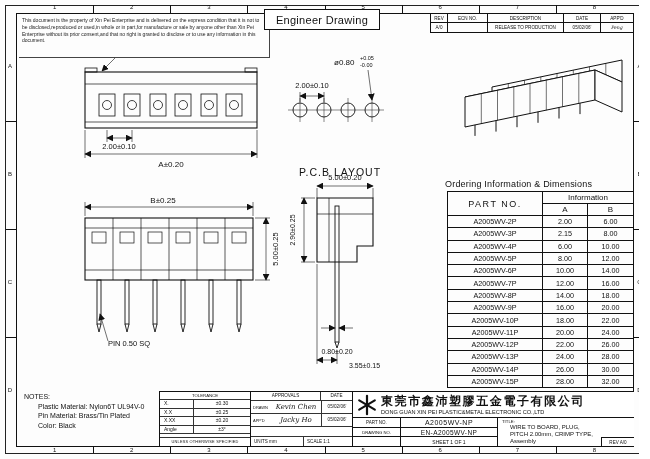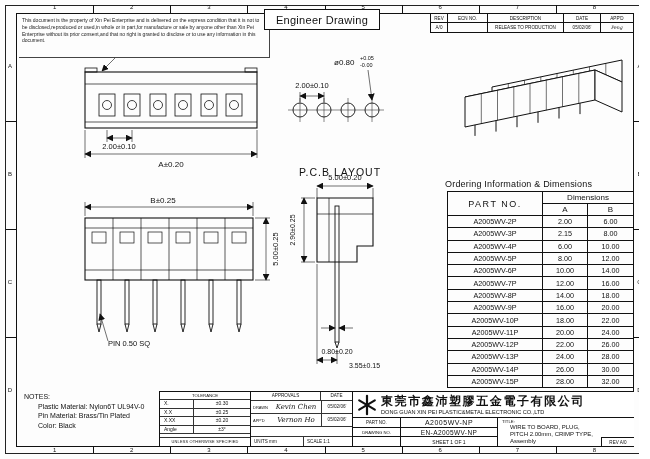--- a/index.html
+++ b/index.html
@@ -307,21 +307,21 @@
   <div class="ord-title">Ordering Information &amp; Dimensions</div>
   <table class="ord-table">
     <colgroup>
         <col style="width:95px">
         <col style="width:45px">
         <col style="width:46px">
       </colgroup>
     <thead>
       <tr>
         <th rowspan="2" class="part-h">PART NO.</th>
-        <th colspan="2">Dimensions</th>
+        <th colspan="2">Information</th>
       </tr>
       <tr>
         <th>A</th>
         <th>B</th>
       </tr>
     </thead>
     <tbody id="ordering-body">
         <tr>
           <td>A2005WV-2P</td>
           <td>2.00</td>
@@ -428,21 +428,21 @@
         <span class="ah1">APPROVALS</span>
         <span class="ah2">DATE</span>
       </div>
       <div class="appr-row">
         <span class="appr-role">DRAWN</span>
         <span class="appr-sig">Kevin Chen</span>
         <span class="appr-date">05/02/06'</span>
       </div>
       <div class="appr-row">
         <span class="appr-role">APP'D</span>
-        <span class="appr-sig">Vernon Ho</span>
+        <span class="appr-sig">Jacky Ho</span>
         <span class="appr-date">05/02/06'</span>
       </div>
       <div class="appr-foot">
         <span class="units"><span>UNITS</span> <span>mm</span></span>
         <span class="scale"><span>SCALE</span> <span>1:1</span></span>
       </div>
     </div>
     <div class="tb-right">
       <div class="company">
         <svg class="logo" style="position:absolute;left:3px;top:2px;width:22px;height:22px" viewBox="0 0 24 24">

